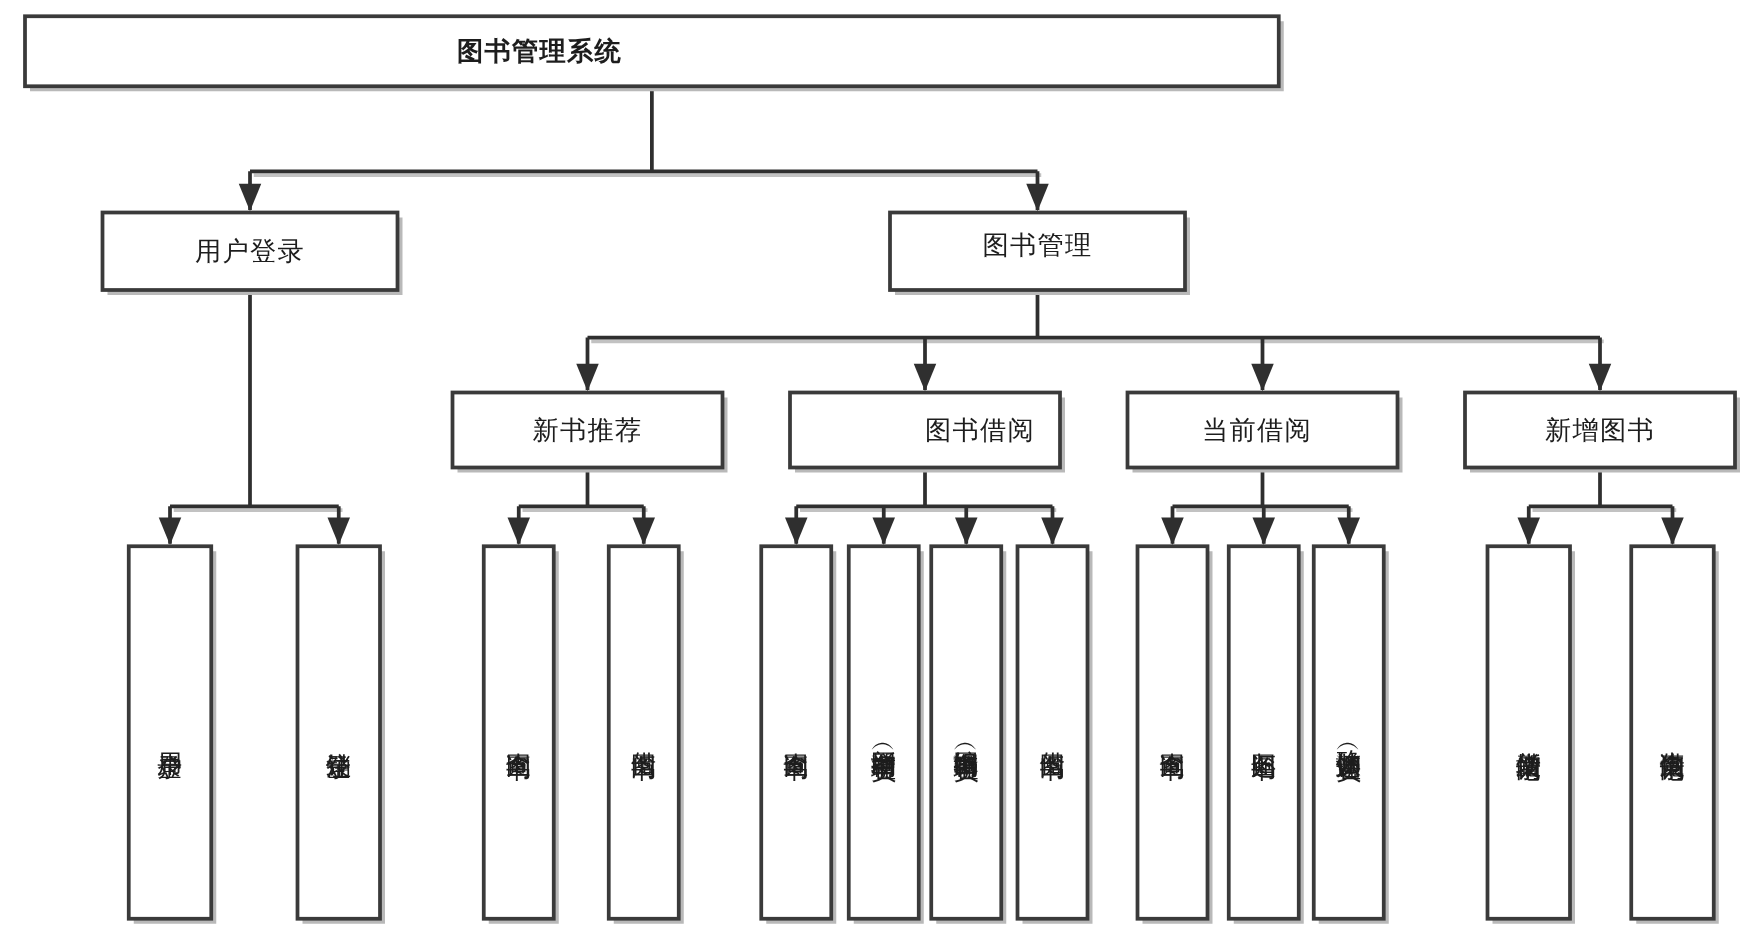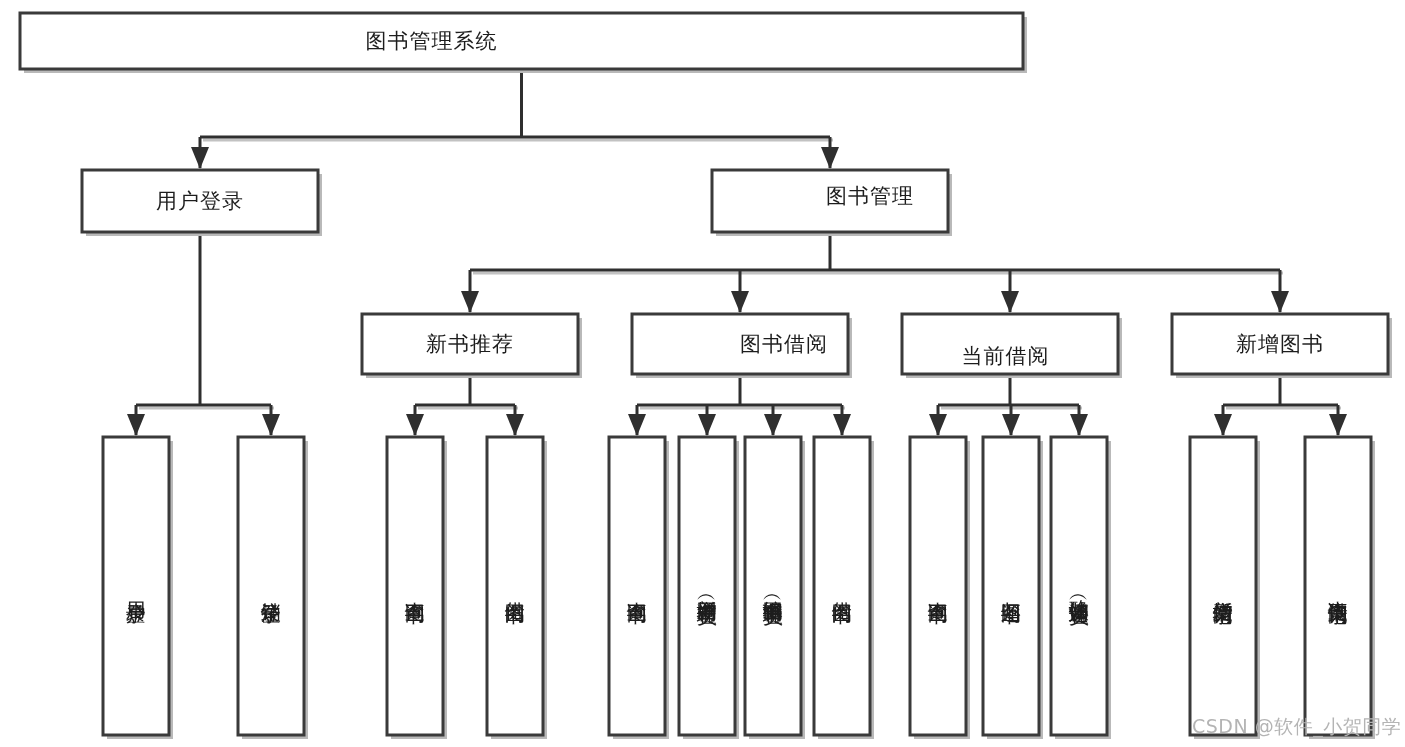--- a/index.html
+++ b/index.html
@@ -189,37 +189,36 @@
         <rect x="1055" y="441" width="56" height="298" class="node-shadow"></rect>
         <rect x="1051" y="437" width="56" height="298" class="node-box"></rect>
         <rect x="1194" y="441" width="66" height="298" class="node-shadow"></rect>
         <rect x="1190" y="437" width="66" height="298" class="node-box"></rect>
         <rect x="1309" y="441" width="66" height="298" class="node-shadow"></rect>
         <rect x="1305" y="437" width="66" height="298" class="node-box"></rect>
       </g>
   </svg>
 
   <div id="labels-layer">
-      <div class="hlabel-wrap" style="left: 20px; top: 13px; width: 823px; height: 56px;">图书管理系统</div>
+      <div class="hlabel-wrap" style="left: 20px; top: 13px; width: 823px; height: 56px; font-weight: bold;">图书管理系统</div>
       <div class="hlabel-wrap" style="left: 82px; top: 170px; width: 236px; height: 62px;">用户登录</div>
-      <div class="hlabel-wrap" style="left: 712px; top: 170px; width: 236px; height: 52px; margin-left: 40px;">图书管理</div>
+      <div class="hlabel-wrap" style="left: 712px; top: 170px; width: 236px; height: 52px;">图书管理</div>
       <div class="hlabel-wrap" style="left: 362px; top: 314px; width: 216px; height: 60px;">新书推荐</div>
       <div class="hlabel-wrap" style="left: 632px; top: 314px; width: 216px; height: 60px; margin-left: 44px;">图书借阅</div>
-      <div class="hlabel-wrap" style="left: 902px; top: 314px; width: 207px; height: 60px; margin-top: 12px;">当前借阅</div>
+      <div class="hlabel-wrap" style="left: 902px; top: 314px; width: 207px; height: 60px;">当前借阅</div>
       <div class="hlabel-wrap" style="left: 1172px; top: 314px; width: 216px; height: 60px;">新增图书</div>
       <div class="node-label-v" style="left: 103px; top: 451px; width: 66px; height: 274px; display: flex; align-items: center; justify-content: center;">用户登录</div>
       <div class="node-label-v" style="left: 238px; top: 451px; width: 66px; height: 274px; display: flex; align-items: center; justify-content: center;">注销登录</div>
       <div class="node-label-v" style="left: 387px; top: 451px; width: 56px; height: 274px; display: flex; align-items: center; justify-content: center;">查询图书</div>
       <div class="node-label-v" style="left: 487px; top: 451px; width: 56px; height: 274px; display: flex; align-items: center; justify-content: center;">借阅图书</div>
       <div class="node-label-v" style="left: 609px; top: 451px; width: 56px; height: 274px; display: flex; align-items: center; justify-content: center;">查询图书</div>
       <div class="node-label-v" style="left: 679px; top: 451px; width: 56px; height: 274px; display: flex; align-items: center; justify-content: center;">新增图书（管理员）</div>
       <div class="node-label-v" style="left: 745px; top: 451px; width: 56px; height: 274px; display: flex; align-items: center; justify-content: center;">编辑图书（管理员）</div>
       <div class="node-label-v" style="left: 814px; top: 451px; width: 56px; height: 274px; display: flex; align-items: center; justify-content: center;">借阅图书</div>
       <div class="node-label-v" style="left: 910px; top: 451px; width: 56px; height: 274px; display: flex; align-items: center; justify-content: center;">查询图书</div>
       <div class="node-label-v" style="left: 983px; top: 451px; width: 56px; height: 274px; display: flex; align-items: center; justify-content: center;">归还图书</div>
       <div class="node-label-v" style="left: 1051px; top: 451px; width: 56px; height: 274px; display: flex; align-items: center; justify-content: center;">确认归还（管理员）</div>
       <div class="node-label-v" style="left: 1190px; top: 451px; width: 66px; height: 274px; display: flex; align-items: center; justify-content: center;">新增借阅记录</div>
       <div class="node-label-v" style="left: 1305px; top: 451px; width: 66px; height: 274px; display: flex; align-items: center; justify-content: center;">查询借阅记录</div>
     </div>
 
-  <div class="watermark" style="left: 1192px; top: 714px;">CSDN @软件_小贺同学</div>
 
 </div>
 
 </body></html>

